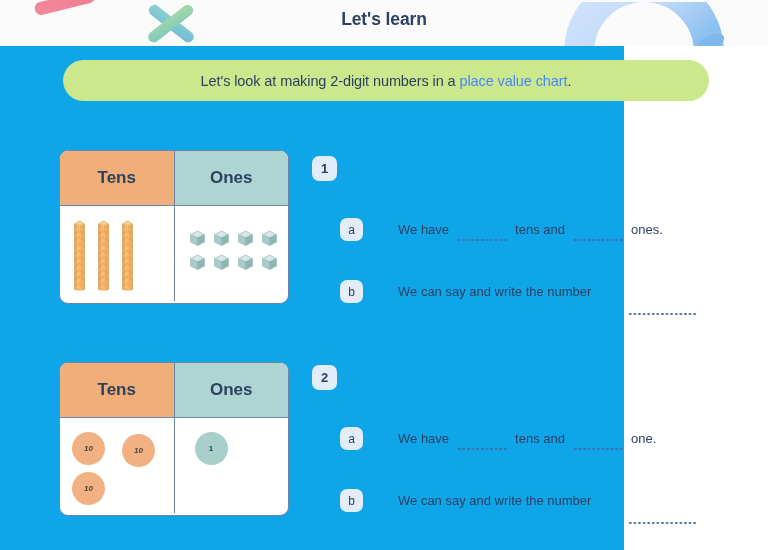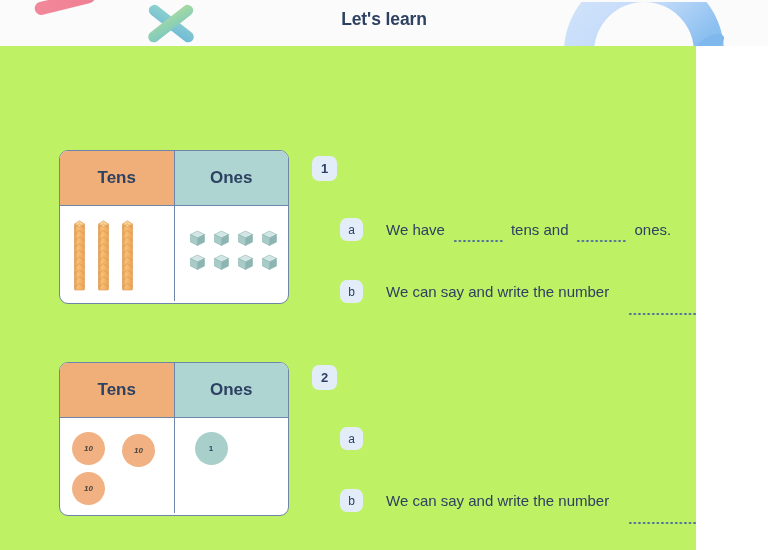--- a/index.html
+++ b/index.html
@@ -8,23 +8,23 @@
     padding: 0;
     width: 768px;
     height: 550px;
     overflow: hidden;
     background: #ffffff;
     font-family: "Liberation Sans", sans-serif;
   }
 
   #page {
     position: relative;
-    width: 696px;
+    width: 624px;
     height: 550px;
-    background: #bef264;
+    background: #0ea5e9;
   }
 
   
   .header-band {
     position: absolute;
     left: 0; top: 0;
     width: 768px;
     height: 46px;
     background: #fafbfa;
     overflow: hidden;
@@ -173,22 +173,22 @@
     border-radius: 7px;
     display: flex;
     align-items: center;
     justify-content: center;
     font-size: 12px;
     color: #2d4162;
     flex: none;
     margin-top: 0px;
   }
   .part-text {
-    margin-left: 23px;
-    font-size: 15px;
+    margin-left: 35px;
+    font-size: 13px;
     color: #2d4162;
     white-space: nowrap;
     line-height: 23px;
   }
 
   .blank {
     display: inline-block;
     width: 66px;
     vertical-align: baseline;
     position: relative;
@@ -243,20 +243,25 @@
           <stop offset="100%" stop-color="#8cc0f0"></stop>
         </linearGradient>
       </defs>
       <path d="M2,50 A80,80 0 0,1 162,50 L132,50 A50,50 0 0,0 32,50 Z" fill="url(#garc)"></path>
       <ellipse cx="147" cy="43" rx="17" ry="8" fill="#7fb8ec" transform="rotate(-32 147 43)"></ellipse>
     </svg>
 
     <div class="header-title">Let's learn</div>
   </div>
 
+  <div class="banner">
+    <div class="banner-text">
+      <span>Let's look at making 2-digit numbers in a </span><span class="banner-link">place value chart</span><span>.</span>
+    </div>
+  </div>
 
   <div class="pv-chart" id="chart-1">
     <div class="pv-head-row">
       <div class="pv-head-cell pv-head-tens">Tens</div>
       <div class="pv-head-cell pv-head-ones">Ones</div>
     </div>
     <div class="pv-body-row">
       <div class="pv-body-cell pv-body-tens">
         <div class="rods" id="rods-container">
             <div class="rod"><svg width="11" height="72" viewBox="0 0 11 72">
@@ -405,20 +410,23 @@
       </div>
       <div class="blank-below" style="left:288px; top:33px;"></div>
     </div>
   </div>
 
   <div class="question" id="question-2">
     <div class="q-number-badge">2</div>
 
     <div class="q-part" style="left:28px; top:62px;">
       <div class="part-badge">a</div>
+      <div class="part-text">
+        <span>We have</span><span class="blank"></span><span>tens and</span><span class="blank"></span><span>one.</span>
+      </div>
     </div>
 
     <div class="q-part" style="left:28px; top:124px;">
       <div class="part-badge">b</div>
       <div class="part-text">
         <span>We can say and write the number</span>
       </div>
       <div class="blank-below" style="left:288px; top:33px;"></div>
     </div>
   </div>

